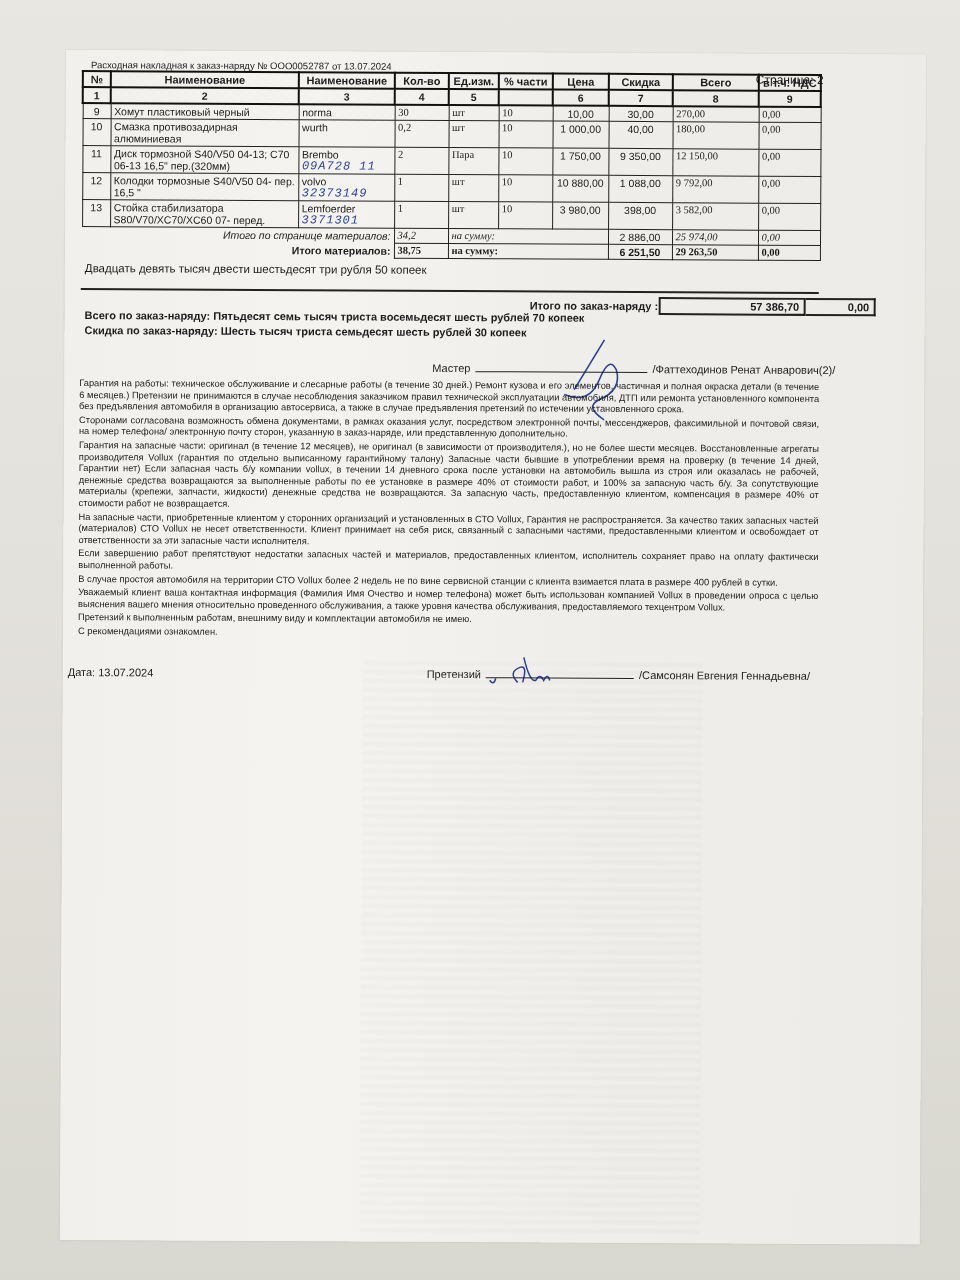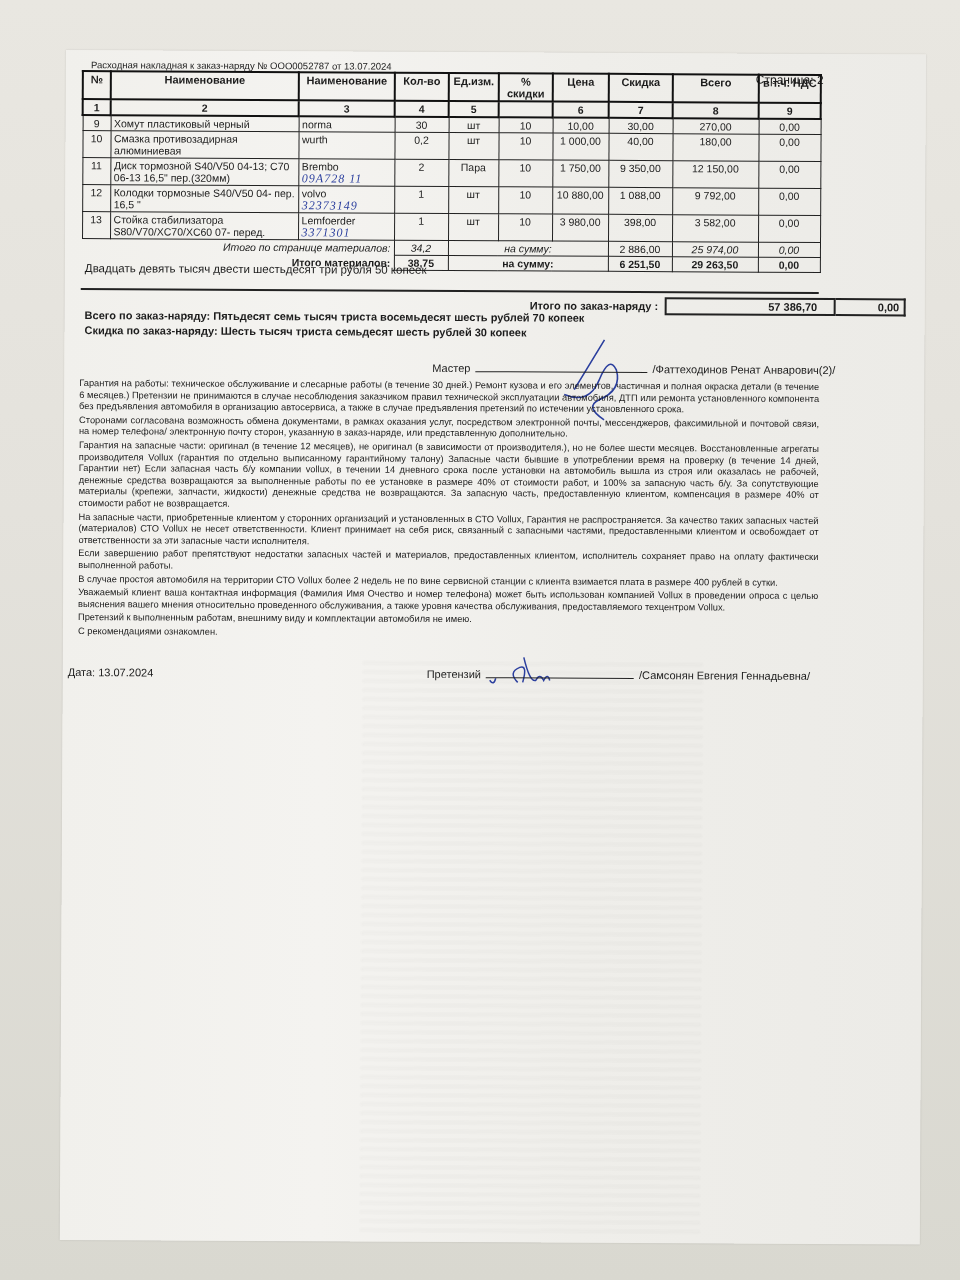--- a/index.html
+++ b/index.html
@@ -27,33 +27,33 @@
 
   table.items {
     position:absolute; left:16px; top:20px; border-collapse:collapse;
     font-size:10.5px; table-layout:fixed;
   }
   table.items td, table.items th {
     border:1px solid #222; padding:1px 3px; vertical-align:top; line-height:12px;
   }
   table.items th { font-weight:bold; font-size:11px; text-align:center; border:2px solid #111; }
   table.items tr.numrow td { font-weight:bold; text-align:center; border:2px solid #111; }
-  .r { text-align:center; }
+  .r { text-align:left;font-family:Liberation Serif, serif; }
   .c { text-align:center; }
-  .hand { color:#2b3f9e; font-family:Liberation Serif, serif; font-size:12px; font-style:italic; letter-spacing:1px; display:block; }
+  .hand { color:#2b3f9e; font-family:Liberation Mono, monospace; font-size:12px; font-style:italic; letter-spacing:1px; display:block; }
   .tot-label { text-align:right; border:none !important; }
   .tot-italic { font-style:italic; }
   .tot-bold { font-weight:bold; }
 
   .words { position:absolute; left:20px; top:212px; font-size:11.5px; }
   .sep { position:absolute; left:16px; top:238px; width:738px; height:2px; background:#222; }
   .order-total {
     position:absolute; left:465px; top:244px; font-size:11px; font-weight:bold; display:flex; align-items:center;
   }
-  .order-total .box { border:2px double #222; padding:1px 16px; min-width:135px; text-align:right; margin-left:6px; }
+  .order-total .box { border:2px double #222; padding:1px 4px; min-width:135px; text-align:right; }
   .order-total .box2 { border:2px double #222; padding:1px 4px; min-width:60px; text-align:right; border-left:none; }
   .summary { position:absolute; left:20px; top:258px; font-size:11px; font-weight:bold; line-height:15px; }
   .master { position:absolute; left:368px; top:310px; font-size:11px; }
   .line { display:inline-block; width:172px; border-bottom:1px solid #222; margin:0 2px; }
   .sig1 { position:absolute; left:480px; top:282px; }
   .terms { position:absolute; left:15px; top:328px; width:740px; font-size:9.3px; line-height:11.6px; text-align:justify; }
   .terms p { margin:0 0 2px 0; }
   .date { position:absolute; left:5px; top:616px; font-size:11px;text-align:right; }
   .customer { position:absolute; left:364px; top:616px; font-size:11px; }
   .sig2 { position:absolute; left:415px; top:600px; }
@@ -80,21 +80,21 @@
         <col style="width:86px">
         <col style="width:62px">
     </colgroup>
     <tbody>
         <tr>
       <th>№</th>
       <th>Наименование</th>
       <th>Наименование</th>
       <th>Кол-во</th>
       <th>Ед.изм.</th>
-      <th>% скидки</th>
+      <th>% части</th>
       <th>Цена</th>
       <th>Скидка</th>
       <th>Всего</th>
       <th>в т.ч. НДС</th>
     </tr>
     <tr class="numrow">
       <td>1</td>
       <td>2</td>
       <td>3</td>
       <td>4</td>

